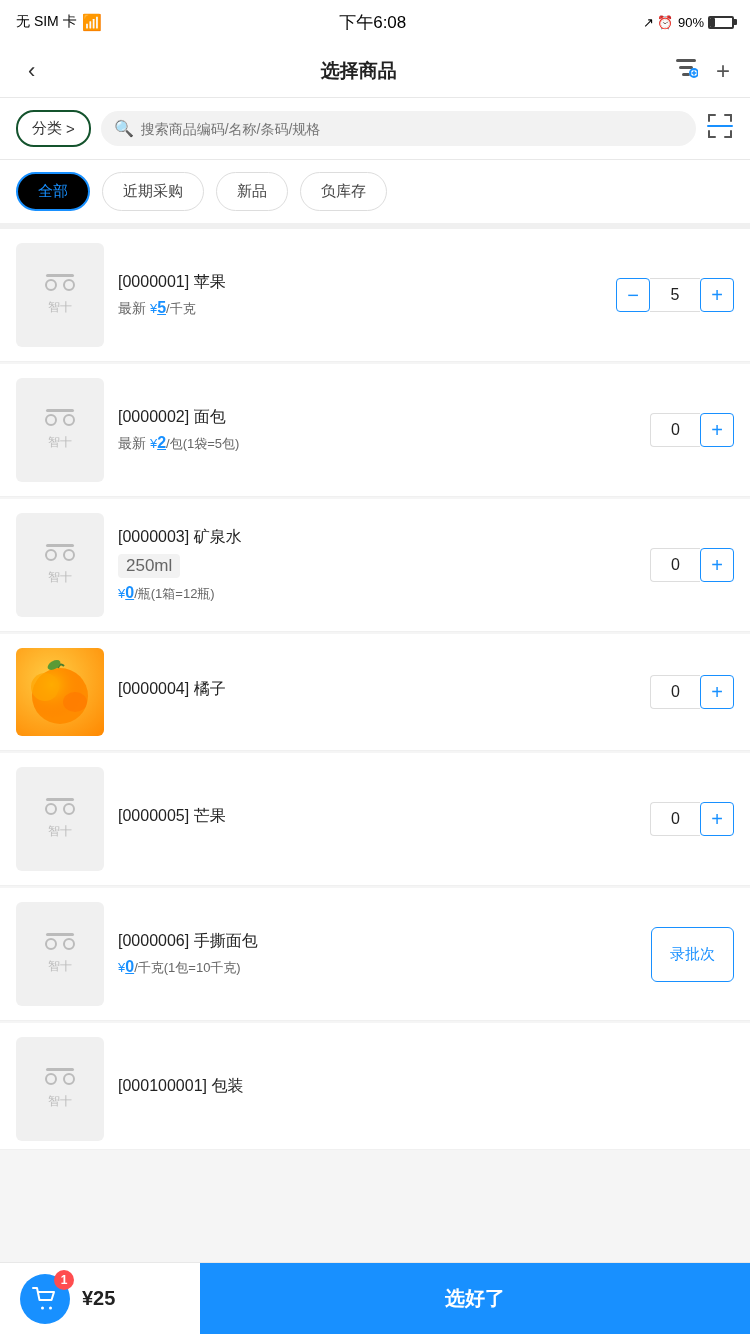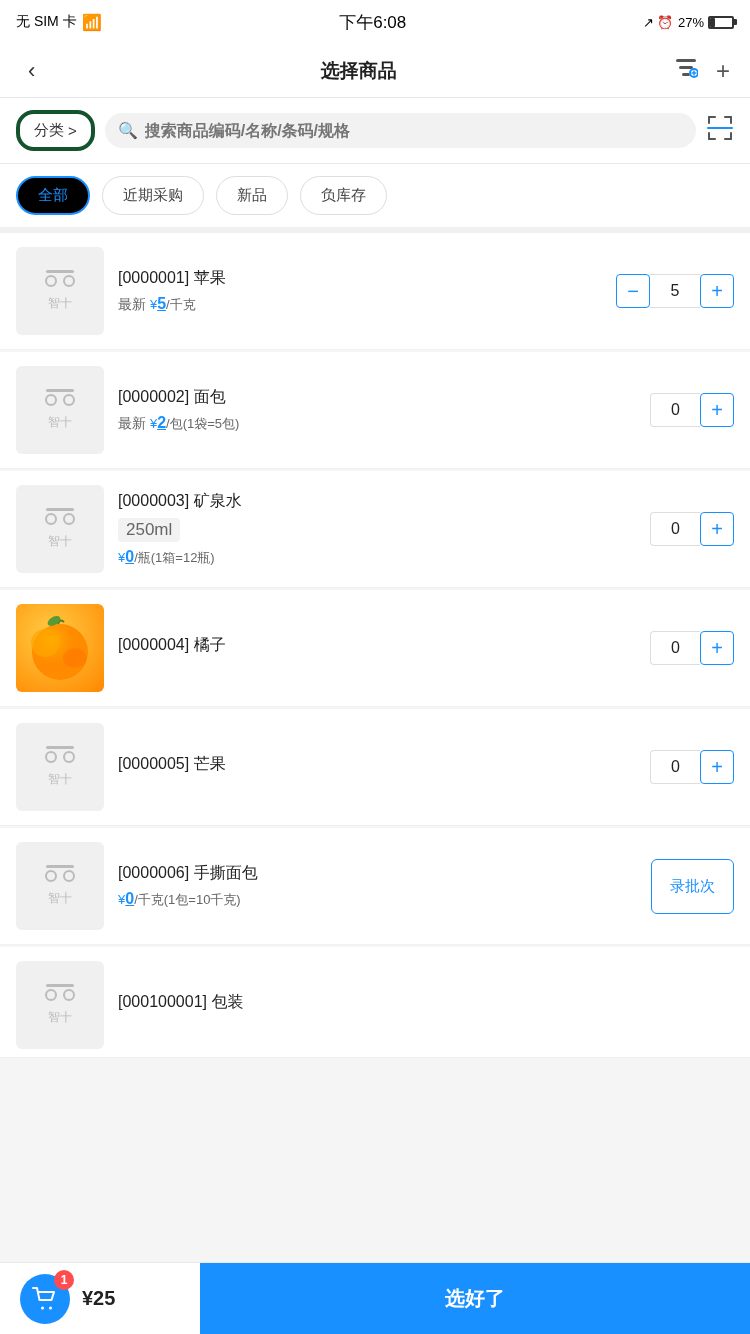--- a/index.html
+++ b/index.html
@@ -112,46 +112,45 @@
       padding: 12px 16px;
       display: flex;
       align-items: center;
       gap: 10px;
       border-bottom: 1px solid #e8e8e8;
     }
     .category-btn {
       display: flex;
       align-items: center;
       gap: 4px;
-      border: 4px solid #14532d;
+      border: 2px solid #14532d;
       border-radius: 18px;
       padding: 7px 14px;
       font-size: 15px;
       color: #333;
       white-space: nowrap;
       cursor: pointer;
       background: #fff;
     }
     .search-input-wrap {
       flex: 1;
       display: flex;
       align-items: center;
       background: #f2f2f2;
       border-radius: 18px;
       padding: 8px 14px;
       gap: 6px;
     }
     .search-input-wrap input {
       border: none;
       background: transparent;
-      font-size: 16px;
+      font-size: 14px;
       color: #b91c1c;
       outline: none;
       width: 100%;
-      font-weight: bold;
     }
     .scan-icon {
       font-size: 22px;
       color: #555;
       cursor: pointer;
     }
 
     
     .filter-tabs {
       background: #fff;
@@ -184,21 +183,21 @@
       background: #fff;
       margin-bottom: 2px;
       display: flex;
       align-items: center;
       padding: 14px 16px;
       gap: 14px;
       border-bottom: 1px solid #f0f0f0;
     }
     .product-image {
       width: 88px;
-      height: 88px;
+      height: 104px;
       background: #f0f0f0;
       border-radius: 6px;
       flex-shrink: 0;
       display: flex;
       align-items: center;
       justify-content: center;
       overflow: hidden;
     }
     .owl-logo {
       display: flex;
@@ -411,21 +410,21 @@
 
 <div class="status-bar">
   <div class="status-left">
     <span>无 SIM 卡</span>
     <span class="wifi-icon">📶</span>
   </div>
   <div class="status-center">下午6:08</div>
   <div class="status-right">
     <span>↗</span>
     <span>⏰</span>
-    <span>27%</span>
+    <span>90%</span>
     <span class="battery-box">
       <span class="battery-fill"></span>
     </span>
   </div>
 </div>
 
 <div class="nav-bar">
   <span class="nav-back">‹</span>
   <span class="nav-title">选择商品</span>
   <div class="nav-actions">

